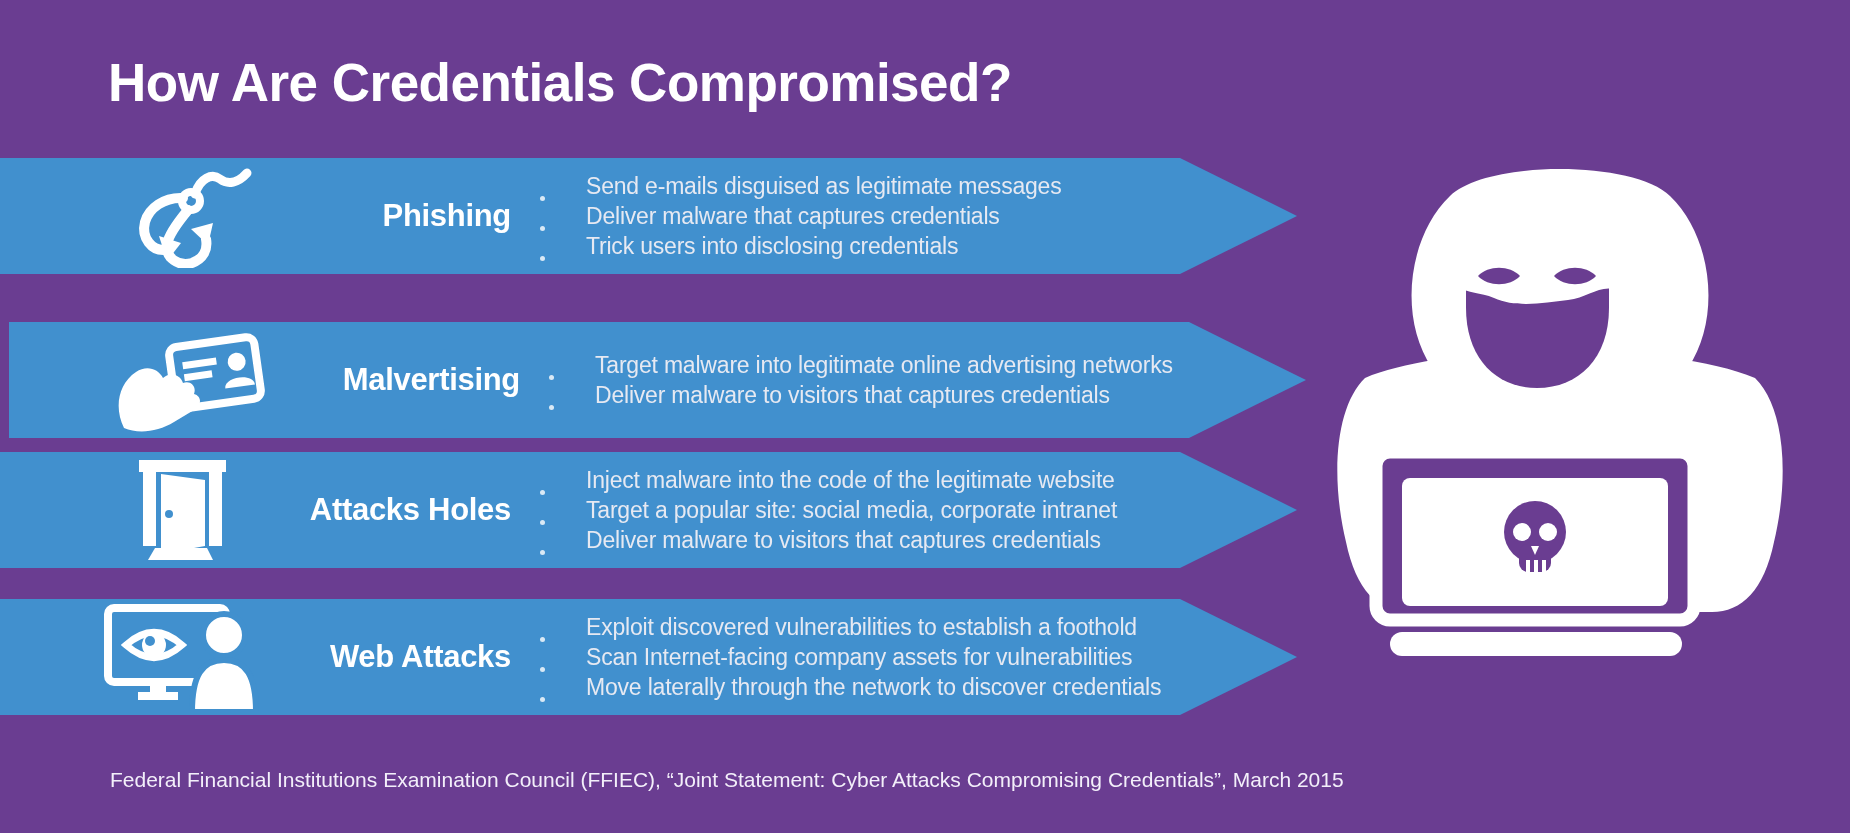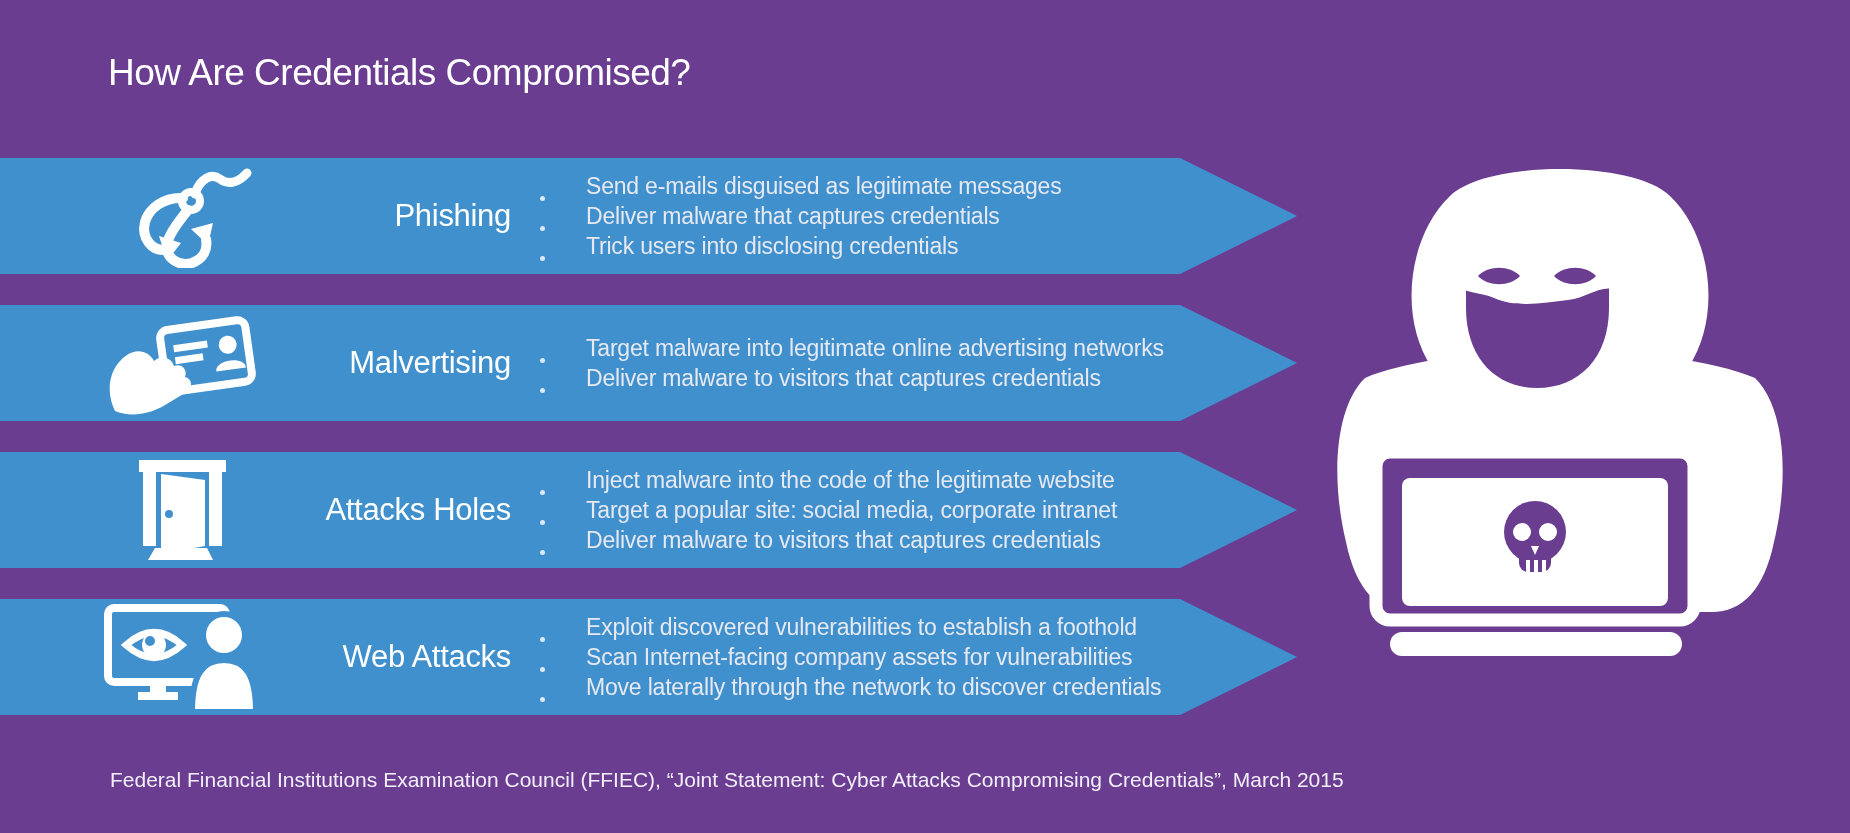--- a/index.html
+++ b/index.html
@@ -11,56 +11,56 @@
     position:relative;
     width:1850px;
     height:833px;
     background:#6a3d91;
     overflow:hidden;
   }
   .title{
     position:absolute;
     left:108px;
     top:52px;
-    font-size:37px;
-    font-weight:normal;
+    font-size:53px;
+    font-weight:bold;
     letter-spacing:-0.5px;
     color:#ffffff;
   }
   .row{
     position:absolute;
     left:0;
     width:1297px;
     height:116px;
     background:#4190ce;
     clip-path:polygon(0 0,1180px 0,100% 50%,1180px 100%,0 100%);
   }
   .row-1{top:158px;}
-  .row-2{top:305px;}
+  .row-2{top:322px;margin-left:9px;}
   .row-3{top:452px;}
   .row-4{top:599px;}
   .icon-box{
     position:absolute;
     left:103px;
     top:0;
     bottom:0;
     width:158px;
     display:flex;
     align-items:center;
     justify-content:center;
   }
   .row-label{
     position:absolute;
     left:150px;
     width:361px;
     top:50%;
     transform:translateY(-50%);
     text-align:right;
     font-size:31px;
-    font-weight:normal;
+    font-weight:bold;
     letter-spacing:-0.3px;
     color:#ffffff;
     white-space:nowrap;
   }
   ul.bullets{
     position:absolute;
     left:540px;
     top:50%;
     transform:translateY(-50%);
     margin:0;

